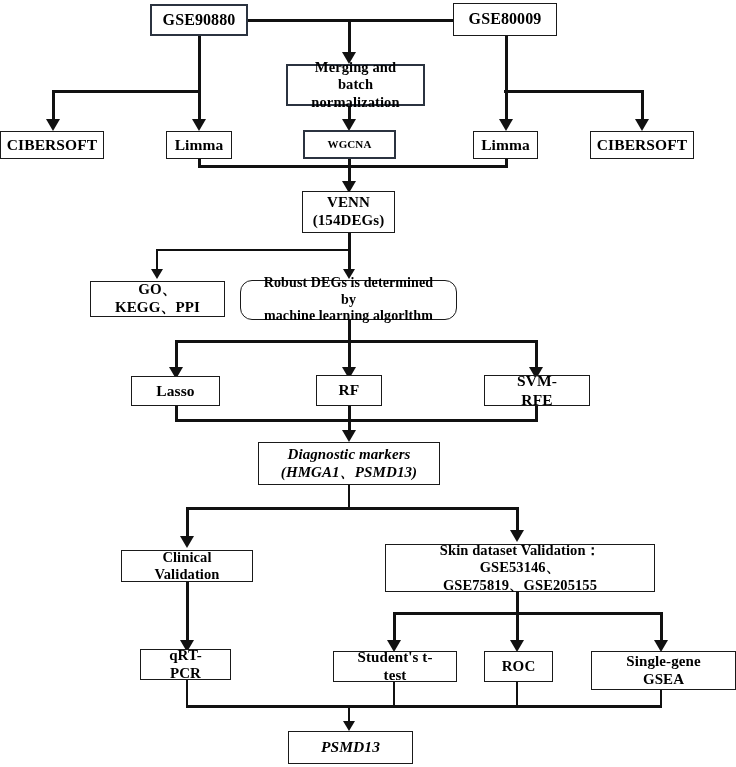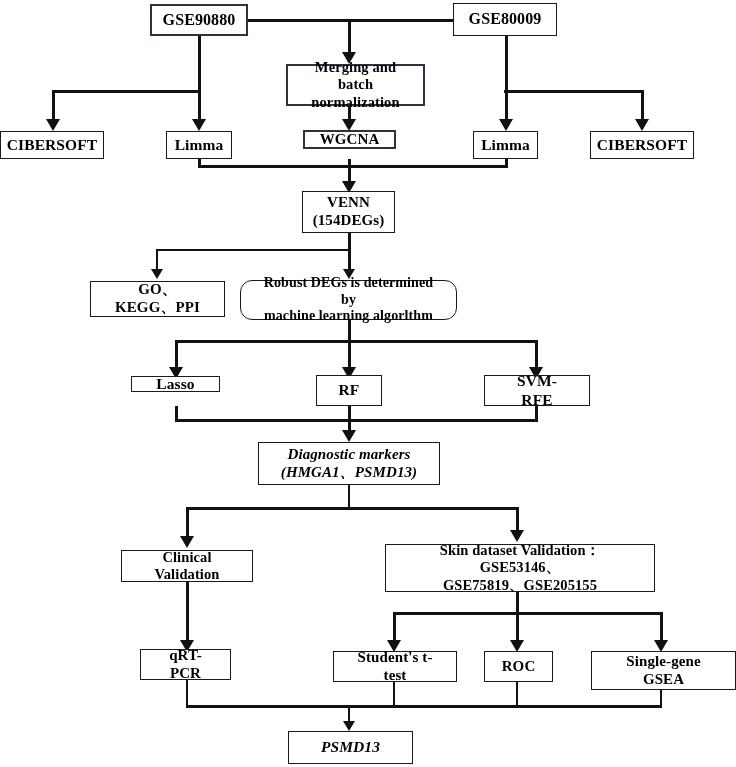--- a/index.html
+++ b/index.html
@@ -100,21 +100,21 @@
   <div class="arrow" style="left:342px; top:119px;"></div>
 
   <div class="node" style="left:0px; top:131px; width:104px; height:28px; font-size:15.5px;">
     <span class="inner">CIBERSOFT</span>
   </div>
 
   <div class="node" style="left:166px; top:131px; width:66px; height:28px; font-size:15.5px;">
     <span class="inner">Limma</span>
   </div>
 
-  <div class="node thick" style="left:303px; top:130px; width:93px; height:19px; font-size:15px;">
+  <div class="node thick" style="left:303px; top:130px; width:93px; height:29px; font-size:11px;">
     <span class="inner">WGCNA</span>
   </div>
 
   <div class="node" style="left:473px; top:131px; width:65px; height:28px; font-size:15.5px;">
     <span class="inner">Limma</span>
   </div>
 
   <div class="node" style="left:590px; top:131px; width:104px; height:28px; font-size:15.5px;">
     <span class="inner">CIBERSOFT</span>
   </div>
@@ -147,21 +147,21 @@
 
   <div class="vline" style="left:348px; top:320px; height:22px;"></div>
   <div class="hline" style="left:175px; top:340px; width:362px;"></div>
   <div class="vline" style="left:175px; top:340px; height:30px;"></div>
   <div class="arrow" style="left:169px; top:367px;"></div>
   <div class="vline" style="left:348px; top:340px; height:30px;"></div>
   <div class="arrow" style="left:342px; top:367px;"></div>
   <div class="vline" style="left:535px; top:340px; height:30px;"></div>
   <div class="arrow" style="left:529px; top:367px;"></div>
 
-  <div class="node" style="left:131px; top:376px; width:89px; height:16px; font-size:15.5px;">
+  <div class="node" style="left:131px; top:376px; width:89px; height:30px; font-size:15.5px;">
     <span class="inner">Lasso</span>
   </div>
 
   <div class="node" style="left:316px; top:375px; width:66px; height:31px; font-size:15.5px;">
     <span class="inner">RF</span>
   </div>
 
   <div class="node" style="left:484px; top:375px; width:106px; height:31px; font-size:15.5px;">
     <span class="inner">SVM-RFE</span>
   </div>

